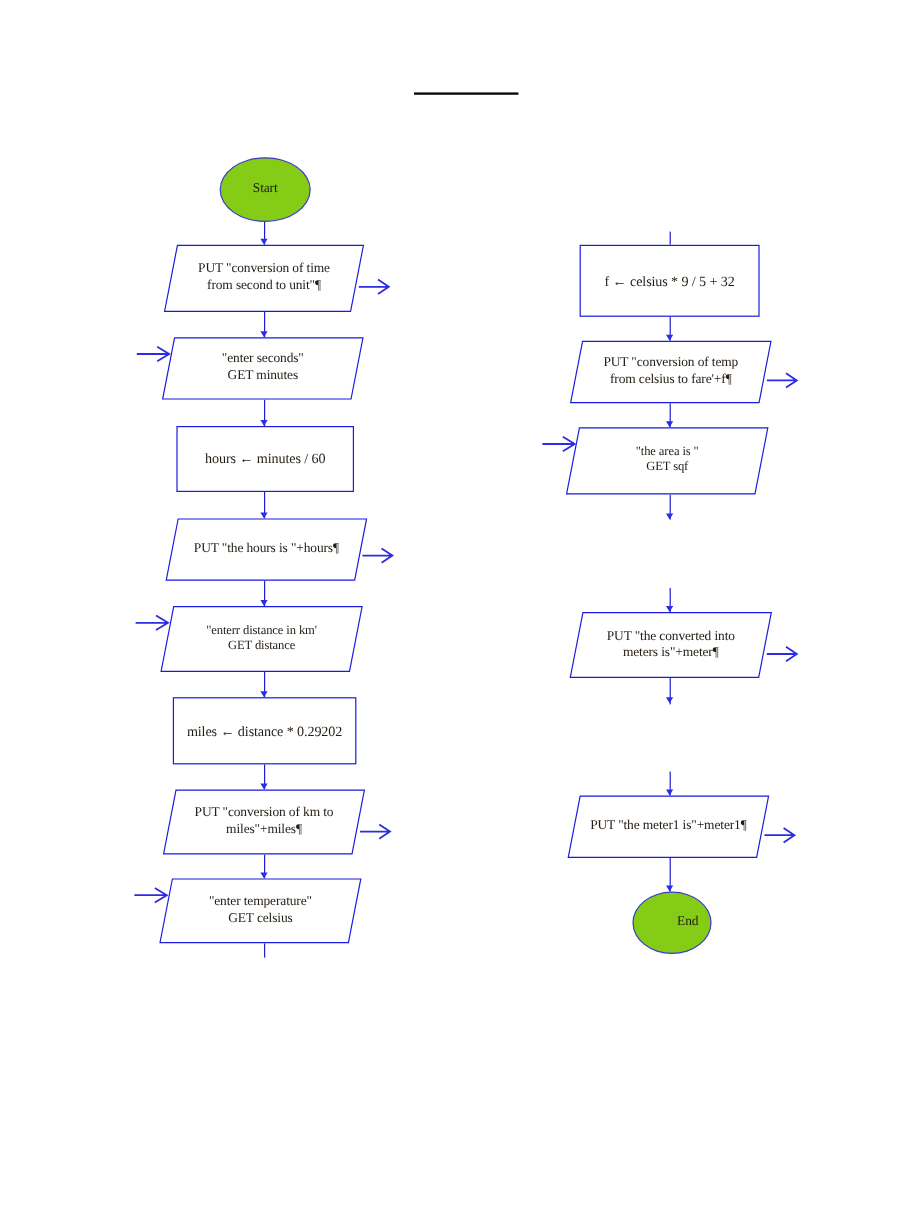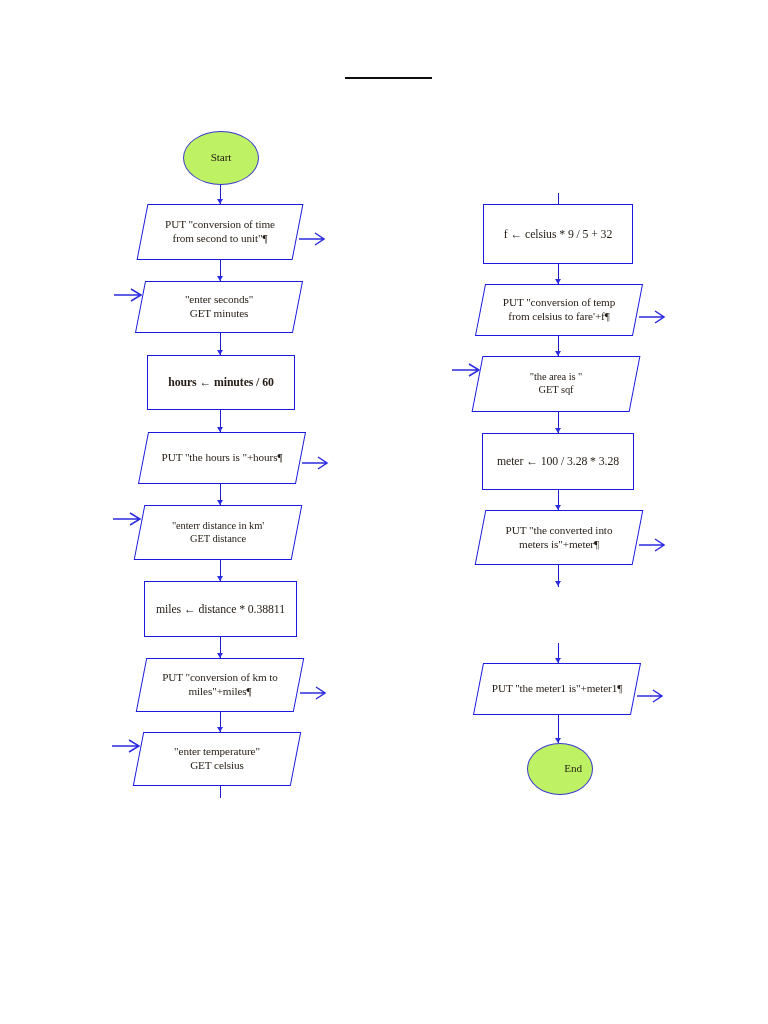--- a/index.html
+++ b/index.html
@@ -52,21 +52,21 @@
     z-index: 3;
     padding: 0 10px;
     white-space: pre-line;
     letter-spacing: -0.1px;
   }
 
   
   .terminator {
     border: 1px solid #3b3bcd;
     border-radius: 50%;
-    background: #bef264;
+    background: #84cc16;
   }
 
   
   .process {
     border: 1.6px solid #1a1ae0;
     background: #ffffff;
   }
 
   
   .io {
@@ -150,21 +150,21 @@
     <span class="shell"></span>
     <span class="label">"enter seconds"
 GET minutes</span>
   </div>
   <svg class="arrow-svg flow-arrow" style="left:114px; top:283px;" width="36" height="28">
     <path d="M0 12 L26 12 M17 6 L27 12 L17 18"></path>
   </svg>
   <div class="vline" style="left:220px; top:333px; height:22px;"></div>
   <div class="tick" style="left:217px; top:350px;"></div>
 
-  <div class="node process fs-115" style="left:147px; top:355px; width:148px; height:55px;font-weight:bold;">
+  <div class="node process fs-115" style="left:147px; top:355px; width:148px; height:55px;">
     <span class="label">hours ← minutes / 60</span>
   </div>
   <div class="vline" style="left:220px; top:410px; height:22px;"></div>
   <div class="tick" style="left:217px; top:427px;"></div>
 
   <div class="node io fs-11" style="left:143px; top:432px; width:158px; height:52px;">
     <span class="shell"></span>
     <span class="label">PUT "the hours is "+hours¶</span>
   </div>
   <svg class="arrow-svg flow-arrow" style="left:300px; top:450px;" width="36" height="28">
@@ -178,21 +178,21 @@
     <span class="label">"enterr distance in km'
 GET distance</span>
   </div>
   <svg class="arrow-svg flow-arrow" style="left:113px; top:507px;" width="36" height="28">
     <path d="M0 12 L26 12 M17 6 L27 12 L17 18"></path>
   </svg>
   <div class="vline" style="left:220px; top:560px; height:21px;"></div>
   <div class="tick" style="left:217px; top:576px;"></div>
 
   <div class="node process fs-115" style="left:144px; top:581px; width:153px; height:56px;">
-    <span class="label">miles ← distance * 0.38811</span>
+    <span class="label">miles ← distance * 0.29202</span>
   </div>
   <div class="vline" style="left:220px; top:637px; height:21px;"></div>
   <div class="tick" style="left:217px; top:653px;"></div>
 
   <div class="node io fs-11" style="left:141px; top:658px; width:158px; height:54px;">
     <span class="shell"></span>
     <span class="label">PUT "conversion of km to
 miles"+miles¶</span>
   </div>
   <svg class="arrow-svg flow-arrow" style="left:298px; top:680px;" width="36" height="28">
@@ -234,23 +234,20 @@
     <span class="shell"></span>
     <span class="label">"the area is "
 GET sqf</span>
   </div>
   <svg class="arrow-svg flow-arrow" style="left:452px; top:358px;" width="36" height="28">
     <path d="M0 12 L26 12 M17 6 L27 12 L17 18"></path>
   </svg>
   <div class="vline" style="left:558px; top:412px; height:21px;"></div>
   <div class="tick" style="left:555px; top:428px;"></div>
 
-  <div class="node process fs-115" style="left:482px; top:433px; width:152px; height:57px;">
-    <span class="label">meter ← 100 / 3.28 * 3.28</span>
-  </div>
   <div class="vline" style="left:558px; top:490px; height:20px;"></div>
   <div class="tick" style="left:555px; top:505px;"></div>
 
   <div class="node io fs-11" style="left:480px; top:510px; width:158px; height:55px;">
     <span class="shell"></span>
     <span class="label">PUT "the converted into
 meters is"+meter¶</span>
   </div>
   <svg class="arrow-svg flow-arrow" style="left:637px; top:532px;" width="36" height="28">
     <path d="M2 13 L26 13 M18 7 L27 13 L18 19"></path>

